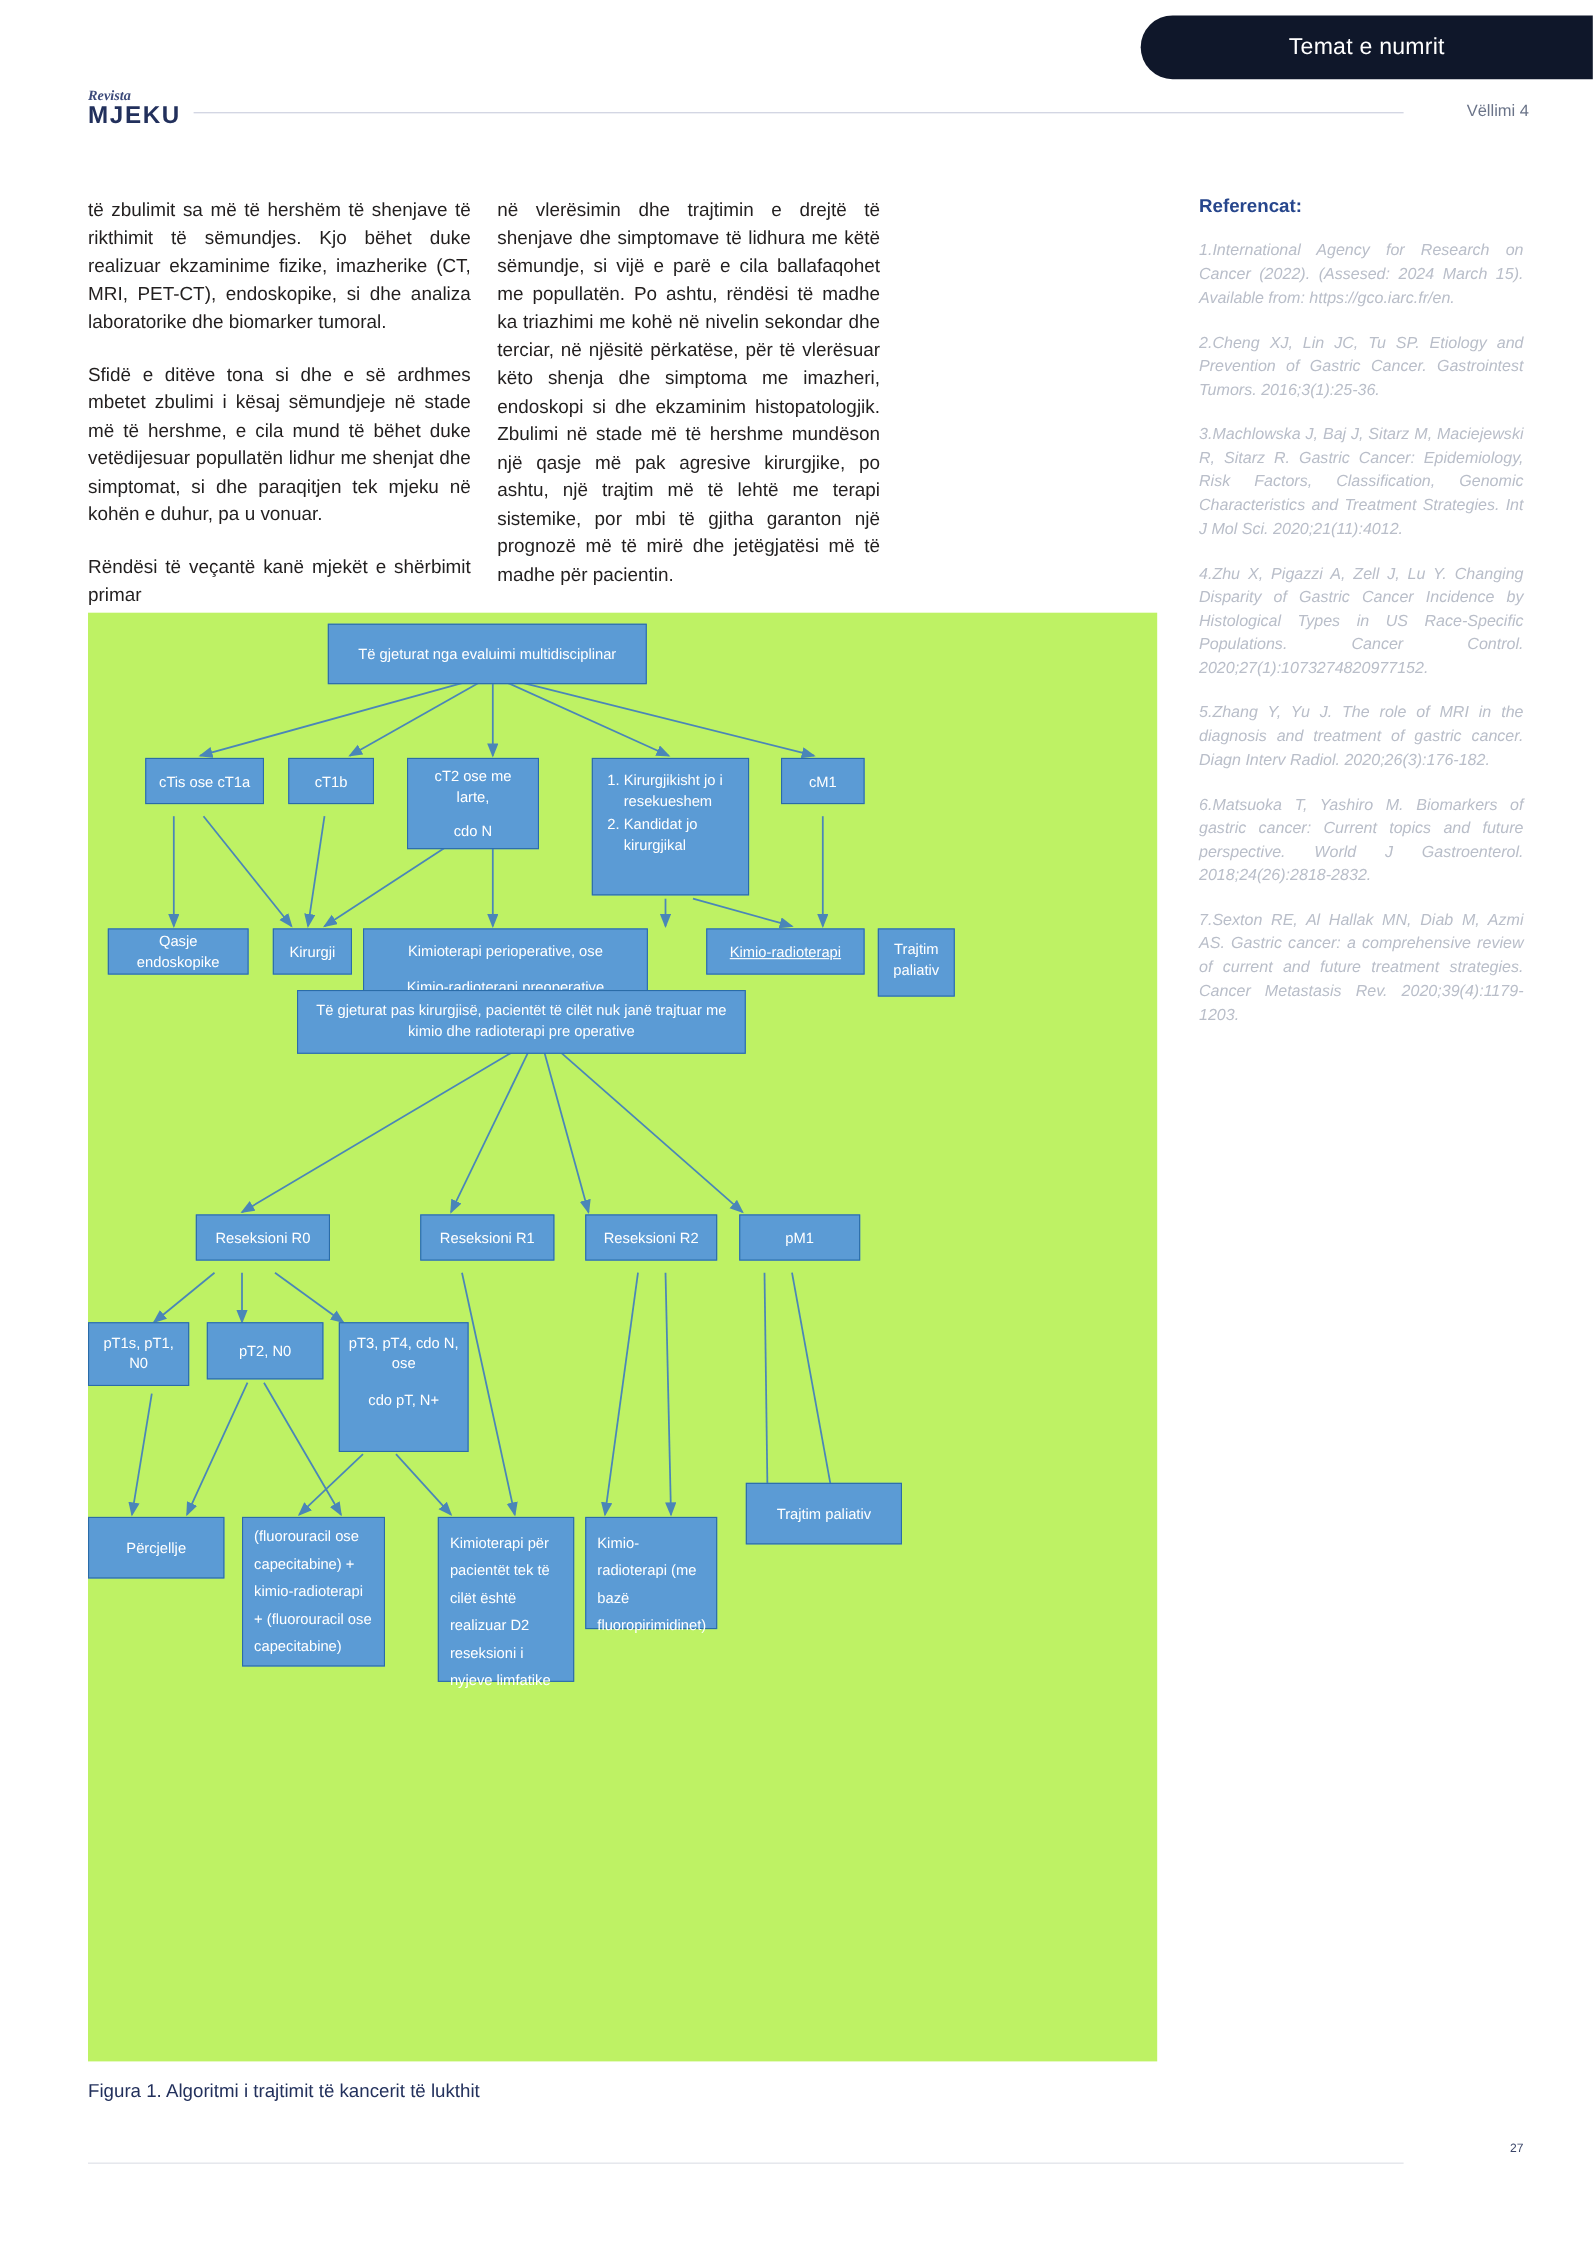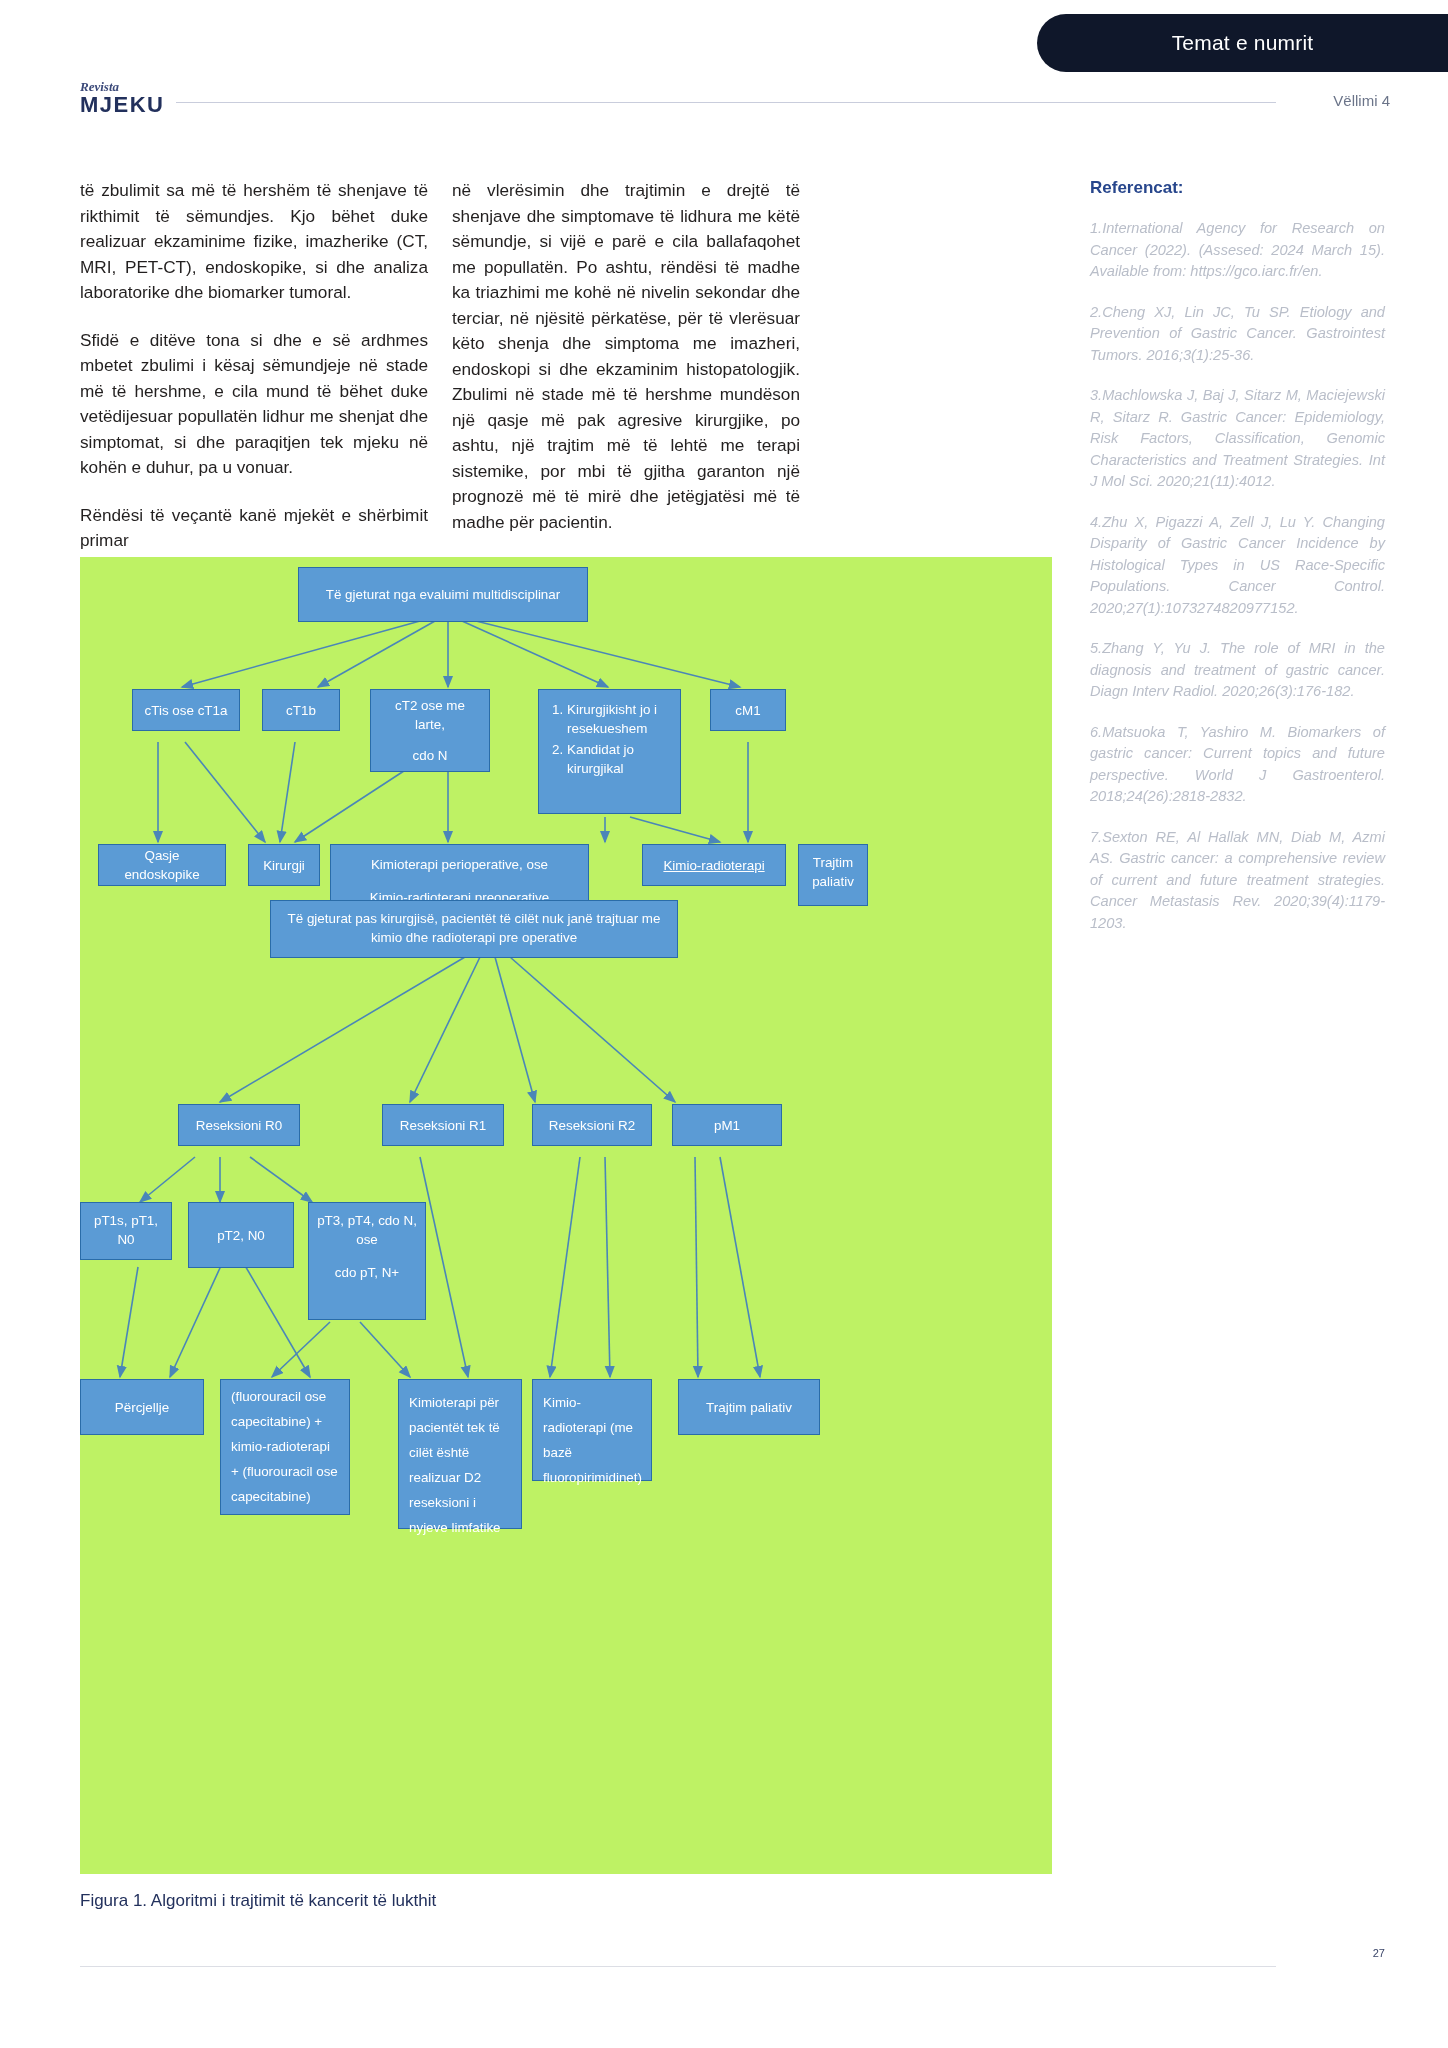--- a/index.html
+++ b/index.html
@@ -275,21 +275,21 @@
 
   <div class="node" style="left:592px; top:547px; width:110px; height:42px;">
     <span class="ln">pM1</span>
   </div>
 
   <div class="node topalign" style="left:0px; top:645px; width:92px; height:58px; padding-top:8px;">
     <span class="ln">pT1s, pT1,</span>
     <span class="ln">N0</span>
   </div>
 
-  <div class="node" style="left:108px; top:645px; width:106px; height:66px;">
+  <div class="node" style="left:108px; top:645px; width:106px; height:52px;">
     <span class="ln">pT2, N0</span>
   </div>
 
   <div class="node topalign" style="left:228px; top:645px; width:118px; height:118px; padding-top:8px;">
     <span class="ln">pT3, pT4, cdo N,</span>
     <span class="ln">ose</span>
     <span class="spacer"></span>
     <span class="ln">cdo pT, N+</span>
   </div>
 
@@ -302,21 +302,21 @@
   </div>
 
   <div class="node topalign leftalign" style="left:318px; top:822px; width:124px; height:150px; padding:10px 10px;">
     <span class="ln" style="line-height:25px;">Kimioterapi për pacientët tek të cilët është realizuar D2 reseksioni i nyjeve limfatike</span>
   </div>
 
   <div class="node topalign leftalign" style="left:452px; top:822px; width:120px; height:102px; padding:10px 10px;">
     <span class="ln" style="line-height:25px;">Kimio-radioterapi (me bazë fluoropirimidinet)</span>
   </div>
 
-  <div class="node" style="left:598px; top:822px; width:142px; height:56px;">
+  <div class="node" style="left:598px; top:791px; width:142px; height:56px;">
     <span class="ln">Trajtim paliativ</span>
   </div>
 
 </div>
 
 <div class="fig-caption">Figura 1. Algoritmi i trajtimit të kancerit të lukthit</div>
 
 <div class="footer-rule"></div>
 <div class="page-no">27</div>
 

